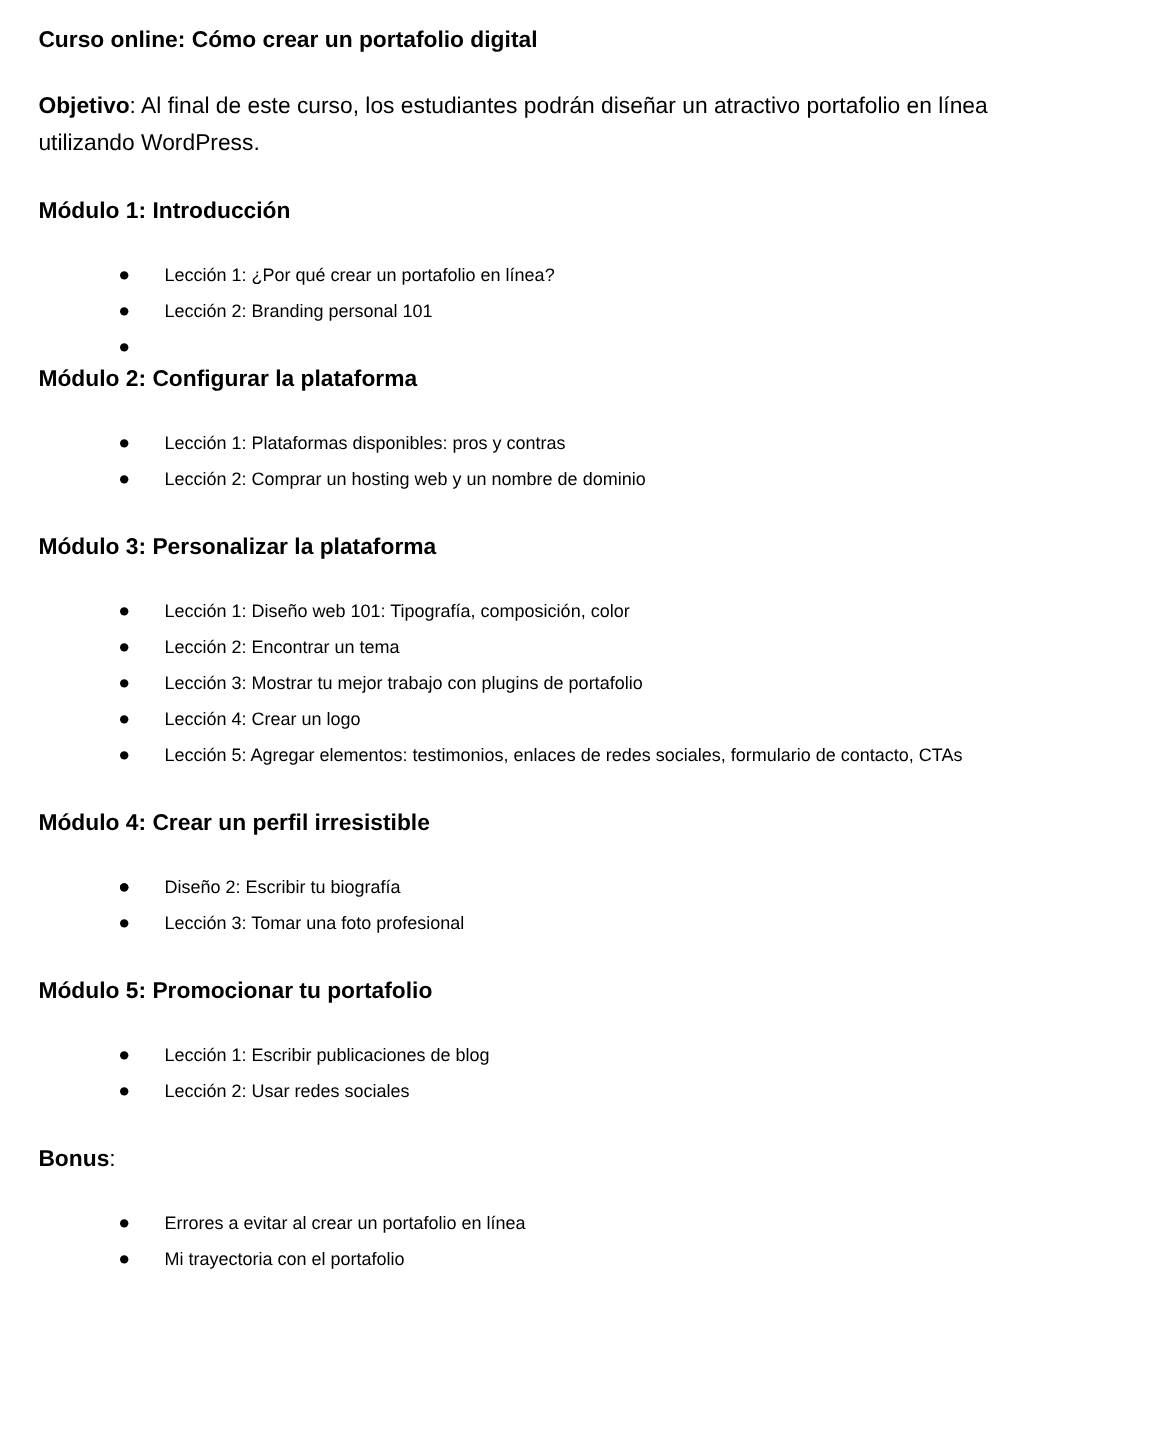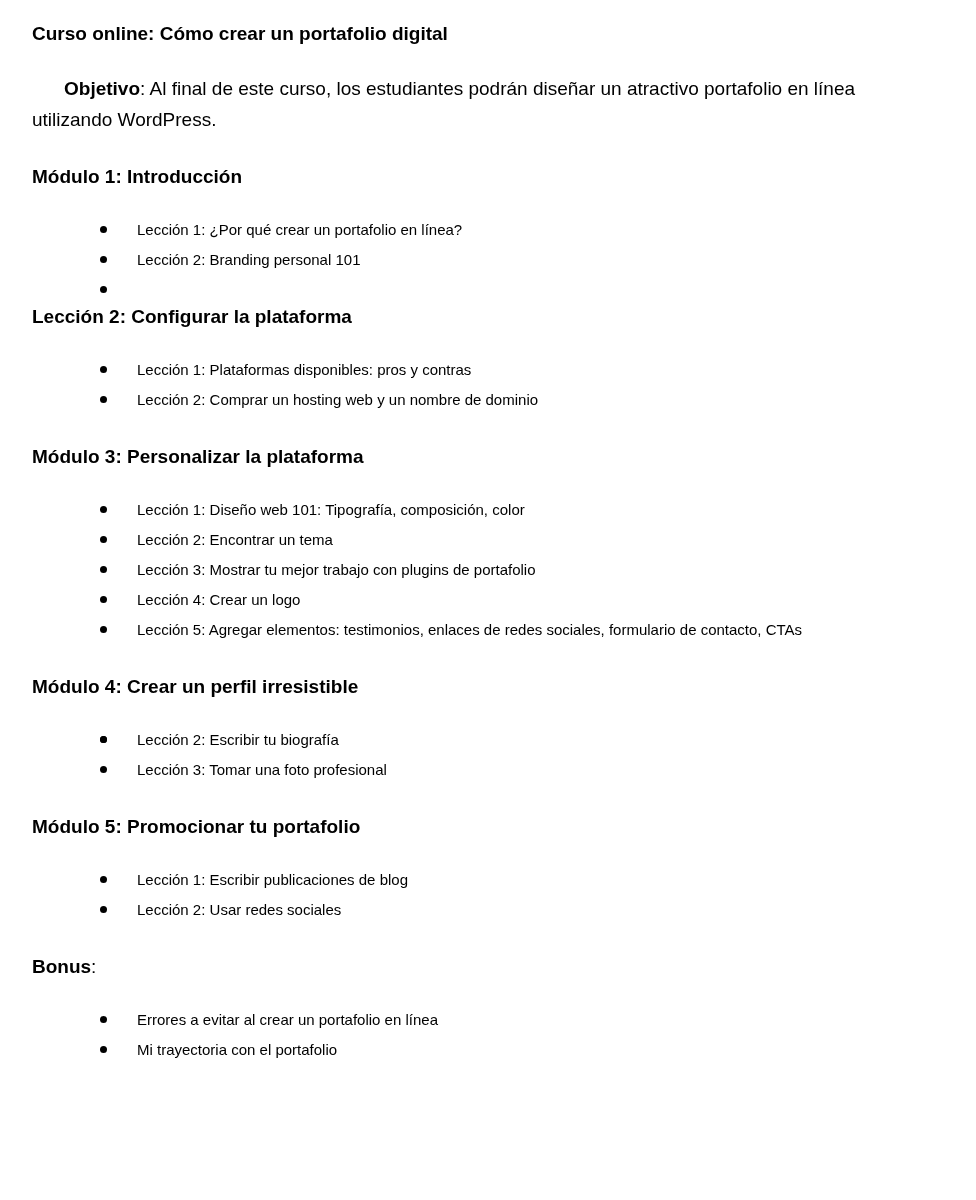--- a/index.html
+++ b/index.html
@@ -28,21 +28,20 @@
   }
   .objective {
     font-size: 19px;
     font-weight: normal;
     line-height: 31px;
     margin: 0 0 28px 0;
     max-width: 895px;
   }
   .objective .lead {
     font-weight: bold;
-    margin-left: 32px;
   }
   .module-heading {
     font-size: 19px;
     font-weight: bold;
     line-height: 28px;
     margin: 0 0 24px 0;
     max-width: 895px;
   }
   .module-heading .lead {
     font-weight: bold;
@@ -91,41 +90,41 @@
   <div id="sections-container">
       <div class="section-block">
         <h2 class="module-heading"><span class="lead">Módulo 1: Introducción</span><span class="plain"></span></h2>
         <ul class="lesson-list">
           <li><span class="bullet"></span><span>Lección 1: ¿Por qué crear un portafolio en línea?</span></li>
           <li><span class="bullet"></span><span>Lección 2: Branding personal 101</span></li>
           <li><span class="bullet"></span></li>
         </ul>
       </div>
       <div class="section-block">
-        <h2 class="module-heading"><span class="lead">Lección 2: Configurar la plataforma</span><span class="plain"></span></h2>
+        <h2 class="module-heading"><span class="lead">Módulo 2: Configurar la plataforma</span><span class="plain"></span></h2>
         <ul class="lesson-list">
           <li><span class="bullet"></span><span>Lección 1: Plataformas disponibles: pros y contras</span></li>
           <li><span class="bullet"></span><span>Lección 2: Comprar un hosting web y un nombre de dominio</span></li>
         </ul>
       </div>
       <div class="section-block">
         <h2 class="module-heading"><span class="lead">Módulo 3: Personalizar la plataforma</span><span class="plain"></span></h2>
         <ul class="lesson-list">
           <li><span class="bullet"></span><span>Lección 1: Diseño web 101: Tipografía, composición, color</span></li>
           <li><span class="bullet"></span><span>Lección 2: Encontrar un tema</span></li>
           <li><span class="bullet"></span><span>Lección 3: Mostrar tu mejor trabajo con plugins de portafolio</span></li>
           <li><span class="bullet"></span><span>Lección 4: Crear un logo</span></li>
           <li><span class="bullet"></span><span>Lección 5: Agregar elementos: testimonios, enlaces de redes sociales, formulario de contacto, CTAs</span></li>
         </ul>
       </div>
       <div class="section-block">
         <h2 class="module-heading"><span class="lead">Módulo 4: Crear un perfil irresistible</span><span class="plain"></span></h2>
         <ul class="lesson-list">
           <li><span class="bullet"></span></li>
-          <li><span class="bullet"></span><span>Lección 2: Escribir tu biografía</span></li>
+          <li><span class="bullet"></span><span>Diseño 2: Escribir tu biografía</span></li>
           <li><span class="bullet"></span><span>Lección 3: Tomar una foto profesional</span></li>
         </ul>
       </div>
       <div class="section-block">
         <h2 class="module-heading"><span class="lead">Módulo 5: Promocionar tu portafolio</span><span class="plain"></span></h2>
         <ul class="lesson-list">
           <li><span class="bullet"></span><span>Lección 1: Escribir publicaciones de blog</span></li>
           <li><span class="bullet"></span><span>Lección 2: Usar redes sociales</span></li>
         </ul>
       </div>

